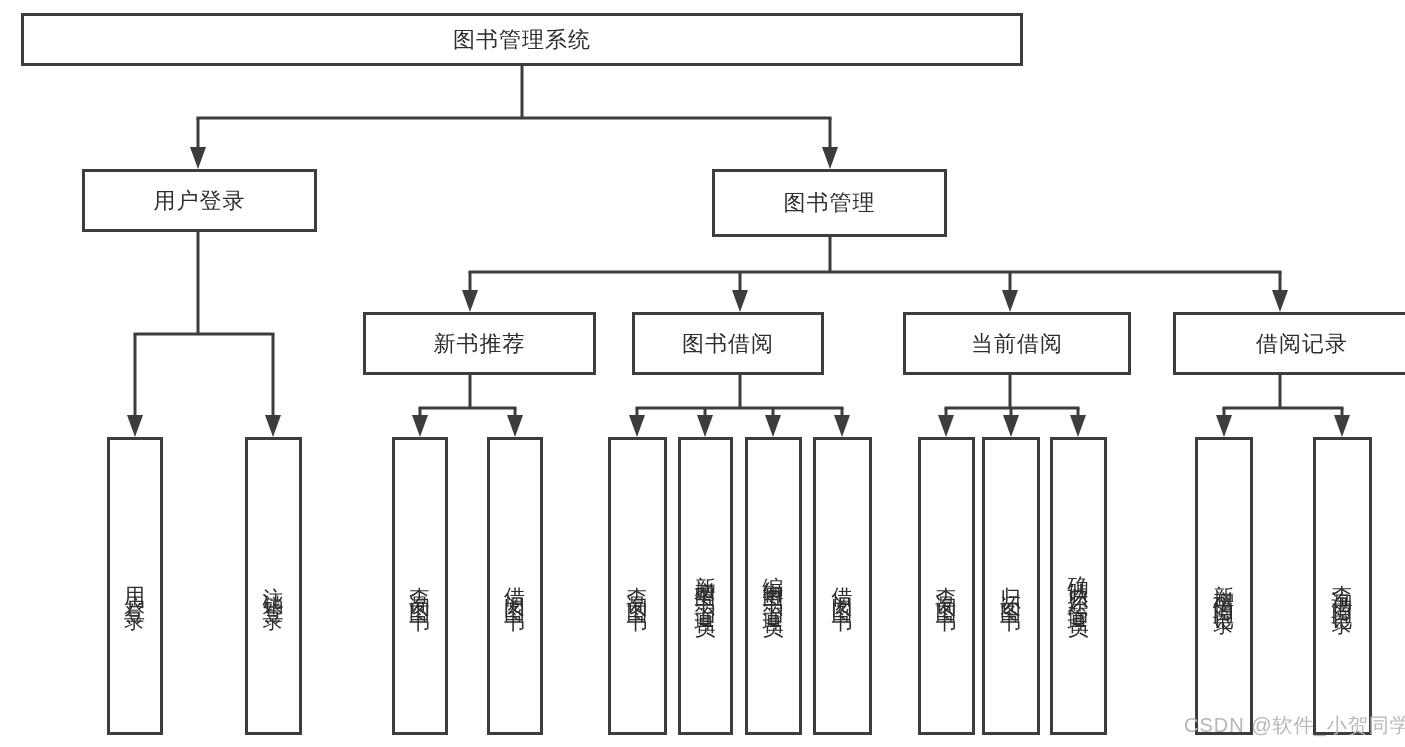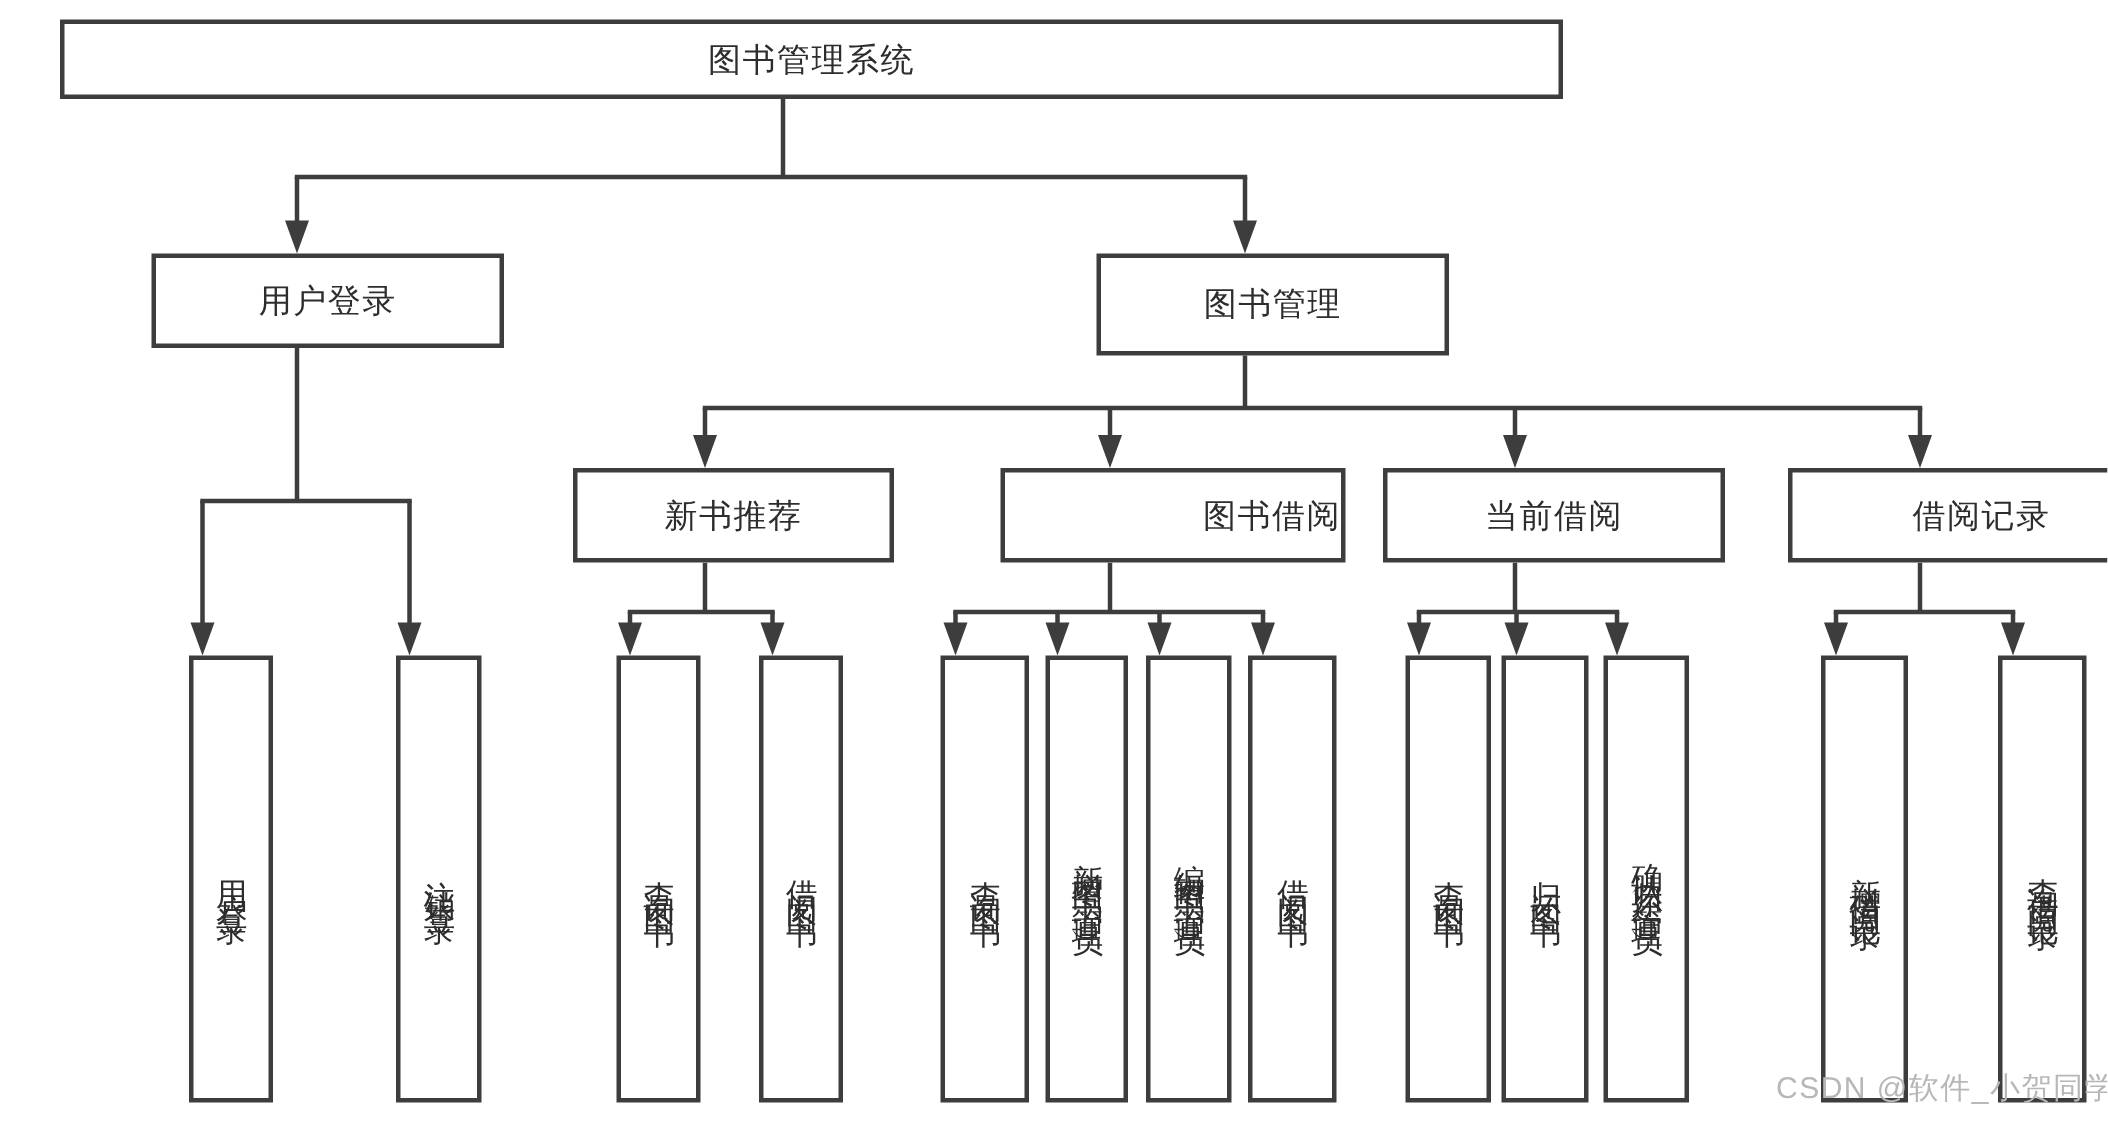--- a/index.html
+++ b/index.html
@@ -20,21 +20,20 @@
   .node {
     position: absolute;
     box-sizing: border-box;
     border: 3px solid #3d3d3d;
     background: #ffffff;
     display: flex;
     align-items: center;
     justify-content: center;
     z-index: 2;
     color: #2d2d2d;
-    margin-left: 19px;
   }
   .node.h span {
     font-size: 22px;
     letter-spacing: 1px;
     white-space: nowrap;
   }
   .node.v span {
     writing-mode: vertical-rl;
     text-orientation: mixed;
     font-size: 21px;
@@ -142,24 +141,24 @@
     <span>图书管理系统</span>
   </div>
 
   <div class="node h" style="left:82px; top:169px; width:235px; height:63px;">
     <span>用户登录</span>
   </div>
   <div class="node h" style="left:712px; top:169px; width:235px; height:68px;">
     <span>图书管理</span>
   </div>
 
-  <div class="node h" style="left:363px; top:312px; width:214px; height:63px;">
+  <div class="node h" style="left:363px; top:312px; width:233px; height:63px;">
     <span>新书推荐</span>
   </div>
-  <div class="node h" style="left:648px; top:312px; width:230px; height:63px;justify-content:flex-end;">
+  <div class="node h" style="left:632px; top:312px; width:192px; height:63px;">
     <span>图书借阅</span>
   </div>
   <div class="node h" style="left:903px; top:312px; width:228px; height:63px;">
     <span>当前借阅</span>
   </div>
   <div class="node h" style="left:1173px; top:312px; width:258px; height:63px;">
     <span>借阅记录</span>
   </div>
 
   <div class="node v" style="left:107px; top:437px; width:56px; height:298px;">

